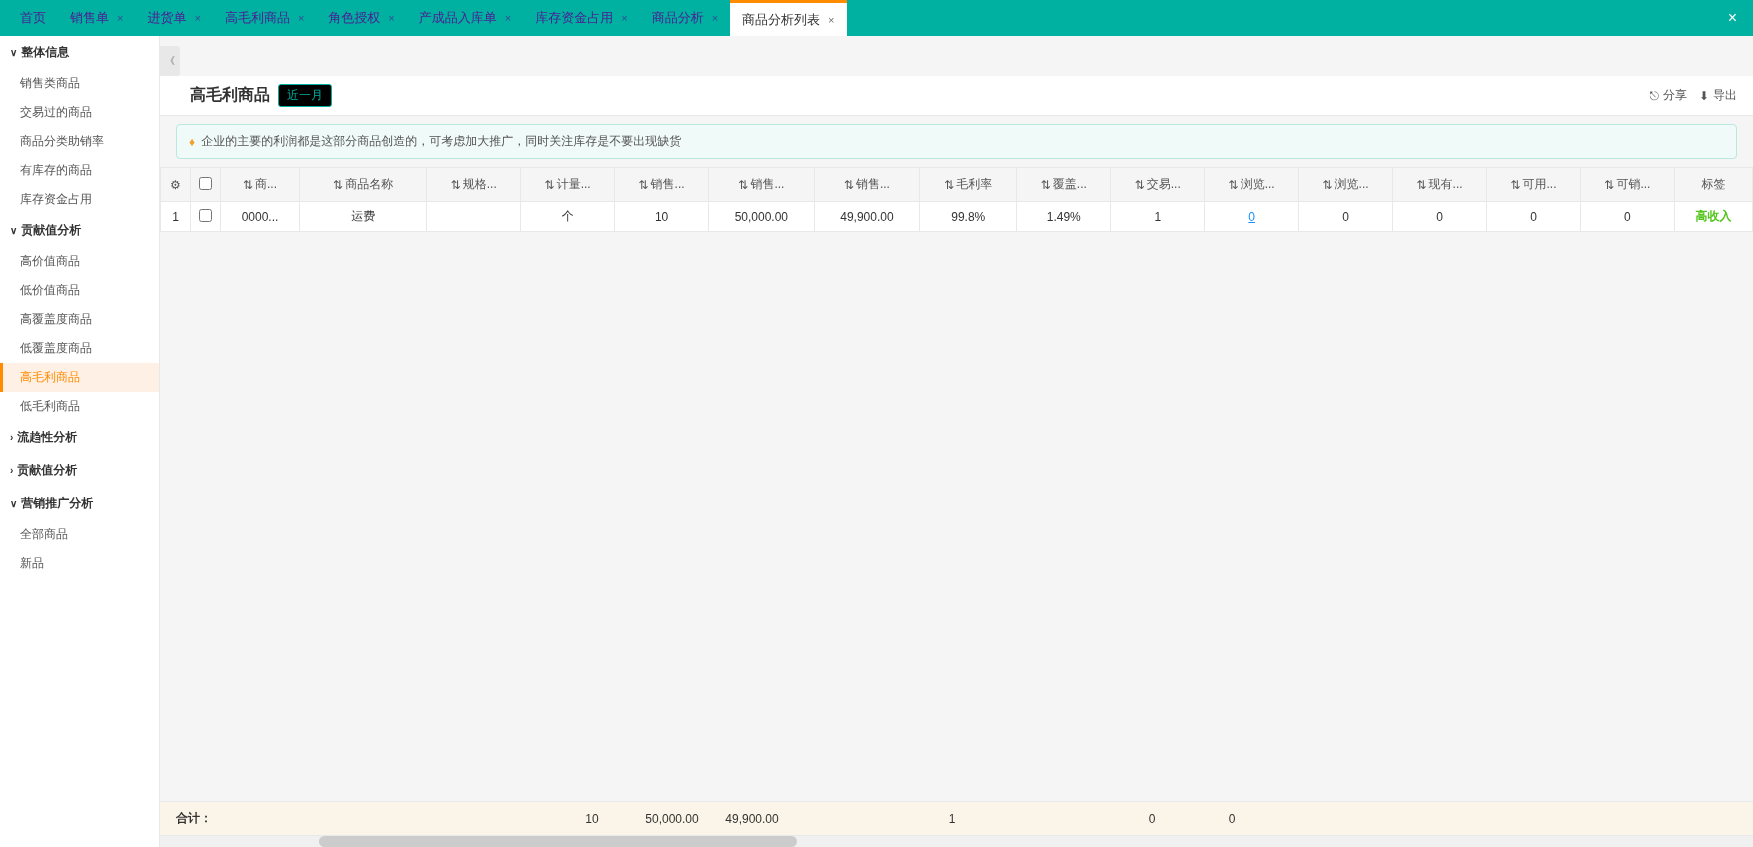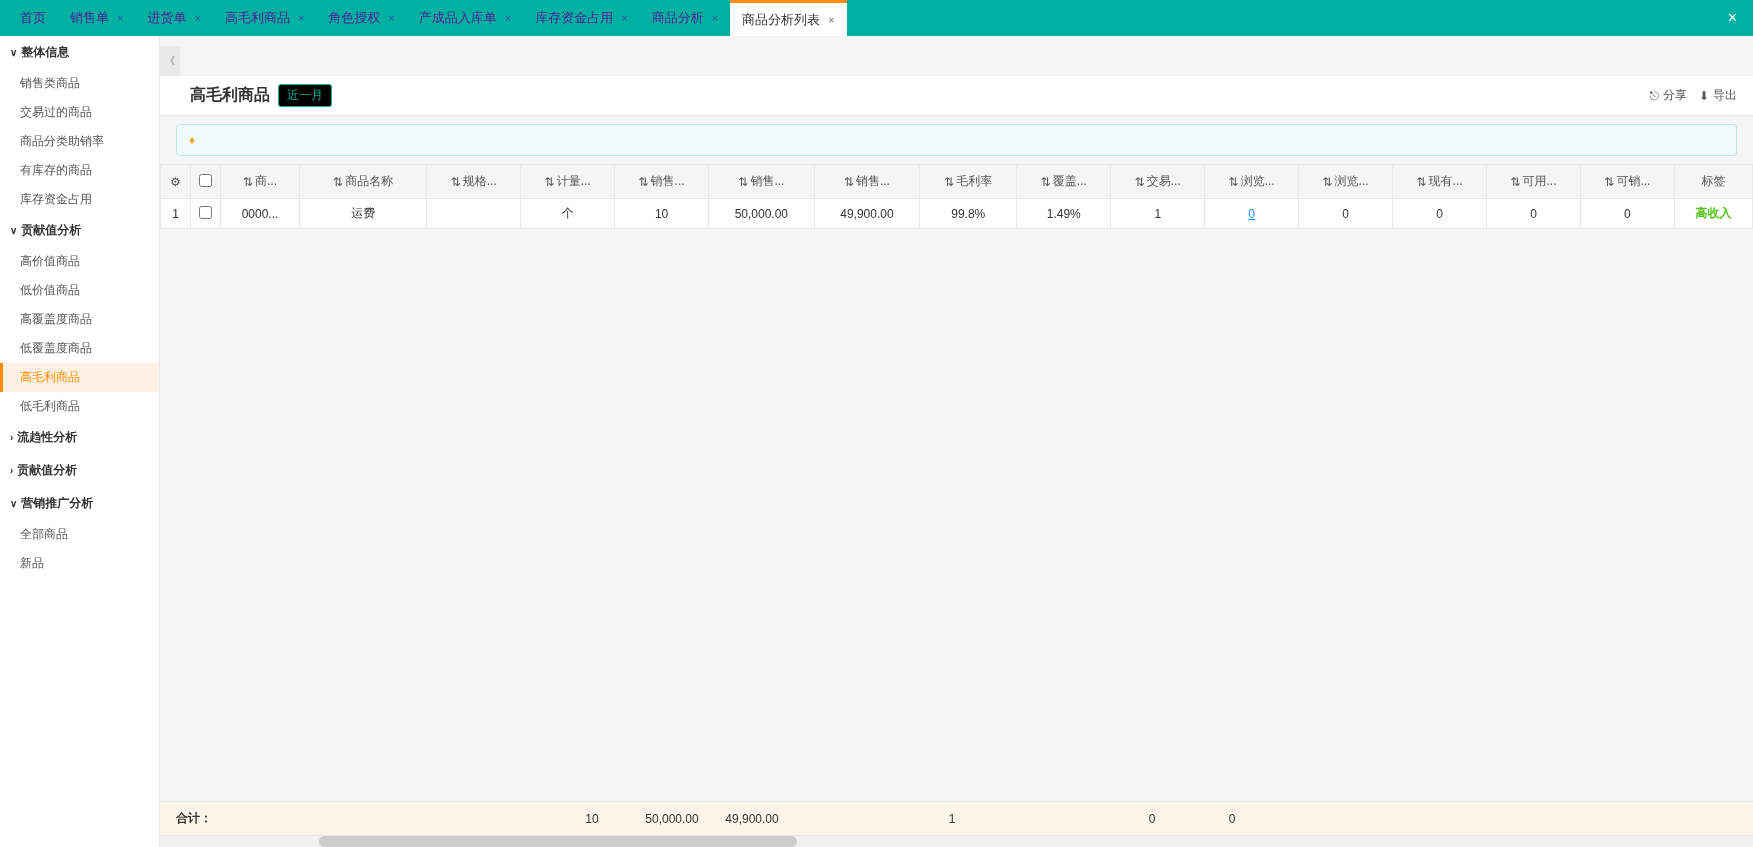--- a/index.html
+++ b/index.html
@@ -379,20 +379,21 @@
         </div>
         <div class="action-btn">
           <span>⬇</span>
           <span>导出</span>
         </div>
       </div>
     </div>
 
     <div class="info-banner">
       <span class="info-icon">♦</span>
+      <span style="color:#555;">企业的主要的利润都是这部分商品创造的，可考虑加大推广，同时关注库存是不要出现缺货</span>
     </div>
 
     <div class="table-wrapper">
       <table>
         <thead>
           <tr>
             <th style="width:30px;"><span>⚙</span></th>
             <th style="width:30px;"><input type="checkbox" style=""></th>
             <th><span class="col-sort">
                   <span>⇅</span>

